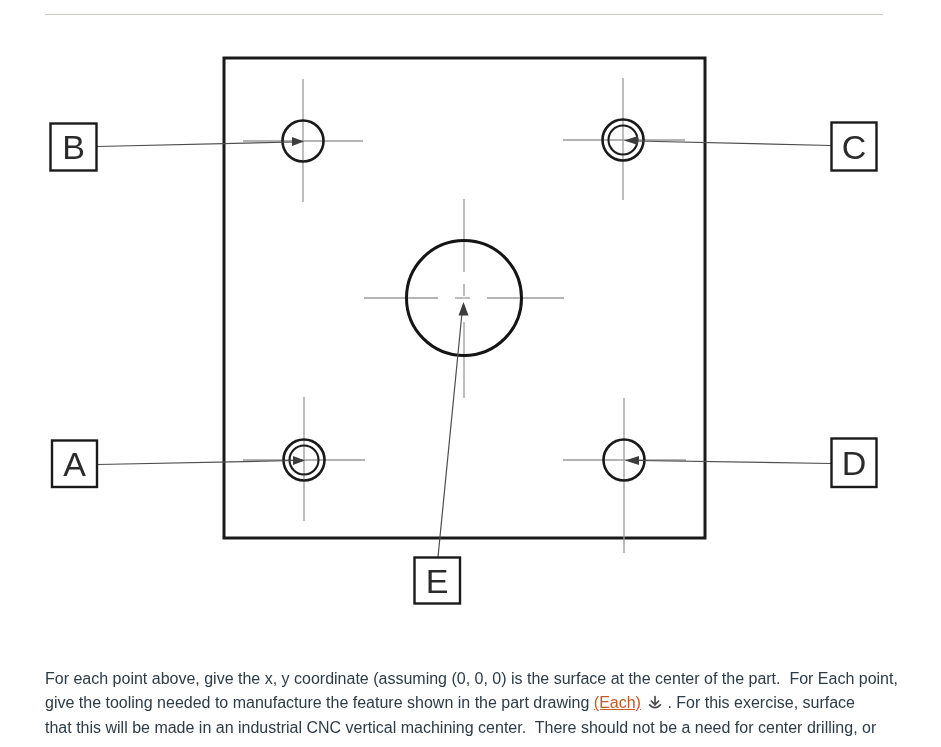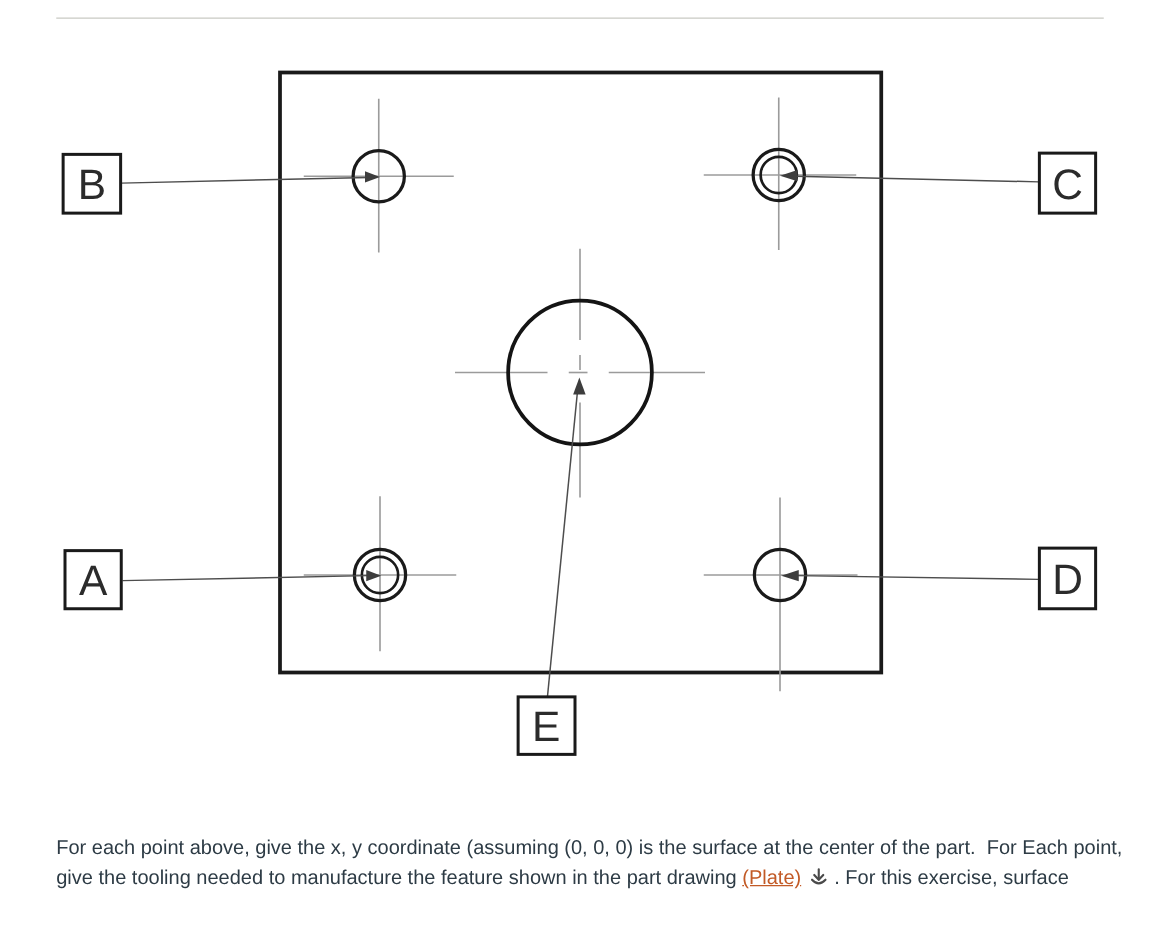--- a/index.html
+++ b/index.html
@@ -136,20 +136,21 @@
     <text class="callout-letter" x="854" y="475">D</text>
   </g>
   <g>
     <rect class="callout-box" x="414.5" y="557.5" width="45.5" height="46"></rect>
     <text class="callout-letter" x="437" y="593">E</text>
   </g>
 </svg>
 
 <div class="paragraph">
   <div class="line">For each point above, give the x, y coordinate (assuming (0, 0, 0) is the surface at the center of the part.  For Each point,</div>
-  <div class="line"><span>give the tooling needed to manufacture the feature shown in the part drawing </span><a class="plate-link">(Plate)</a><svg class="dl-icon" width="16" height="17" viewBox="0 0 16 17">
+  <div class="line"><span>give the tooling needed to manufacture the feature shown in the part drawing </span><a class="plate-link">(Each)</a><svg class="dl-icon" width="16" height="17" viewBox="0 0 16 17">
         <g fill="none" stroke="#4a4a4a" stroke-width="1.7" stroke-linecap="round" stroke-linejoin="round">
           <line x1="8" y1="2.5" x2="8" y2="10.5"></line>
           <polyline points="4.4,7 8,10.8 11.6,7"></polyline>
           <path d="M 2.6 10.8 Q 8 16.6 13.4 10.8"></path>
         </g>
       </svg><span> . For this exercise, surface</span></div>
+  <div class="line">that this will be made in an industrial CNC vertical machining center.  There should not be a need for center drilling, or</div>
 </div>
 
 </body></html>

